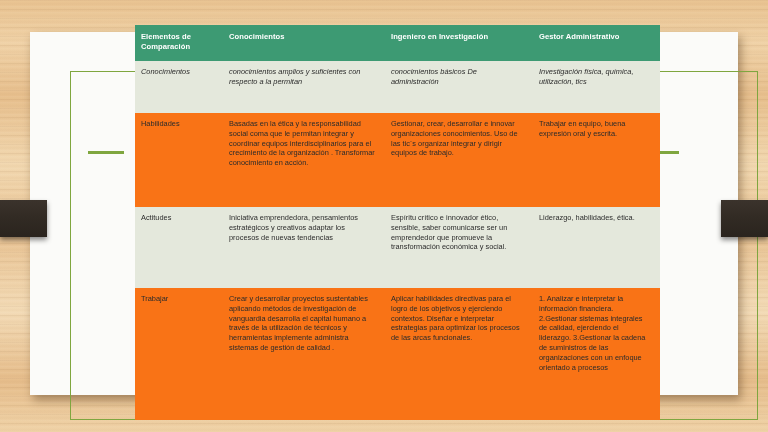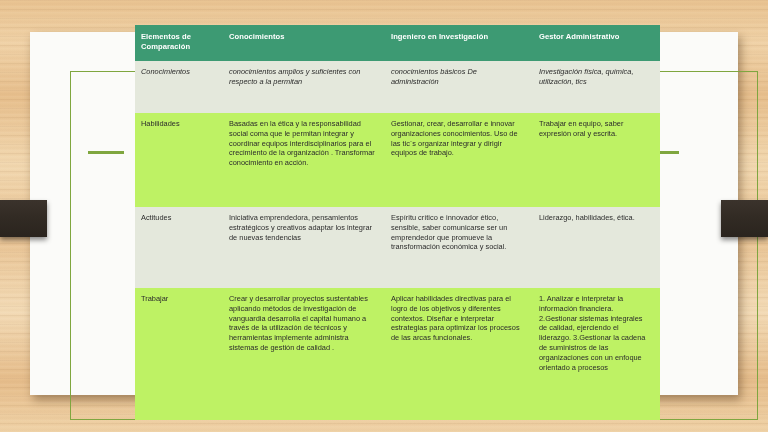--- a/index.html
+++ b/index.html
@@ -88,21 +88,21 @@
     letter-spacing:0.05px;
   }
   table.cmp td{
     font-size:7.4px;
     color:#2b2b2b;
     vertical-align:top;
     padding:6px 9px 8px 6px;
     line-height:1.34;
   }
   .row-a td{ background:#e4e8dc; }
-  .row-b td{ background:#bef264; }
+  .row-b td{ background:#f97316; }
   td.highlight{ color:#e8382d; }
   
   col.c1{width:88px;}
   col.c2{width:162px;}
   col.c3{width:148px;}
   col.c4{width:127px;}
   
   tr.r-conoc  td{height:38px;font-style:italic;}
   tr.r-habil  td{height:80px;}
   tr.r-actit  td{height:67px;}
@@ -143,29 +143,29 @@
       <tr class="row-a r-conoc">
         <td>Conocimientos</td>
         <td class="highlight">conocimientos amplios y suficientes con respecto a la permitan</td>
         <td>conocimientos básicos De administración</td>
         <td>Investigación física, química, utilización, tics</td>
       </tr>
       <tr class="row-b r-habil">
         <td>Habilidades</td>
         <td>Basadas en la ética y la responsabilidad social coma que le permitan integrar y coordinar equipos interdisciplinarios para el crecimiento de la organización . Transformar conocimiento en acción.</td>
         <td>Gestionar, crear, desarrollar e innovar organizaciones conocimientos. Uso de las tic´s organizar integrar y dirigir equipos de trabajo.</td>
-        <td>Trabajar en equipo, saber expresión oral y escrita.</td>
+        <td>Trabajar en equipo, buena expresión oral y escrita.</td>
       </tr>
       <tr class="row-a r-actit">
         <td>Actitudes</td>
-        <td>Iniciativa emprendedora, pensamientos estratégicos y creativos adaptar los integrar de nuevas tendencias</td>
+        <td>Iniciativa emprendedora, pensamientos estratégicos y creativos adaptar los procesos de nuevas tendencias</td>
         <td>Espíritu crítico e innovador ético, sensible, saber comunicarse ser un emprendedor que promueve la transformación económica y social.</td>
         <td>Liderazgo, habilidades, ética.</td>
       </tr>
       <tr class="row-b r-funci">
         <td>Trabajar</td>
         <td>Crear y desarrollar proyectos sustentables aplicando métodos de investigación de vanguardia desarrolla el capital humano a través de la utilización de técnicos y herramientas implemente administra sistemas de gestión de calidad .</td>
-        <td>Aplicar habilidades directivas para el logro de los objetivos y diferentes contextos. Diseñar e interpretar estrategias para optimizar los procesos de las arcas funcionales.</td>
+        <td>Aplicar habilidades directivas para el logro de los objetivos y ejerciendo contextos. Diseñar e interpretar estrategias para optimizar los procesos de las arcas funcionales.</td>
         <td>1. Analizar e interpretar la información financiera. 2.Gestionar sistemas integrales de calidad, ejerciendo el liderazgo. 3.Gestionar la cadena de suministros de las organizaciones con un enfoque orientado a procesos</td>
       </tr>
     </tbody>
   </table>
 </div>
 
 </body></html>

